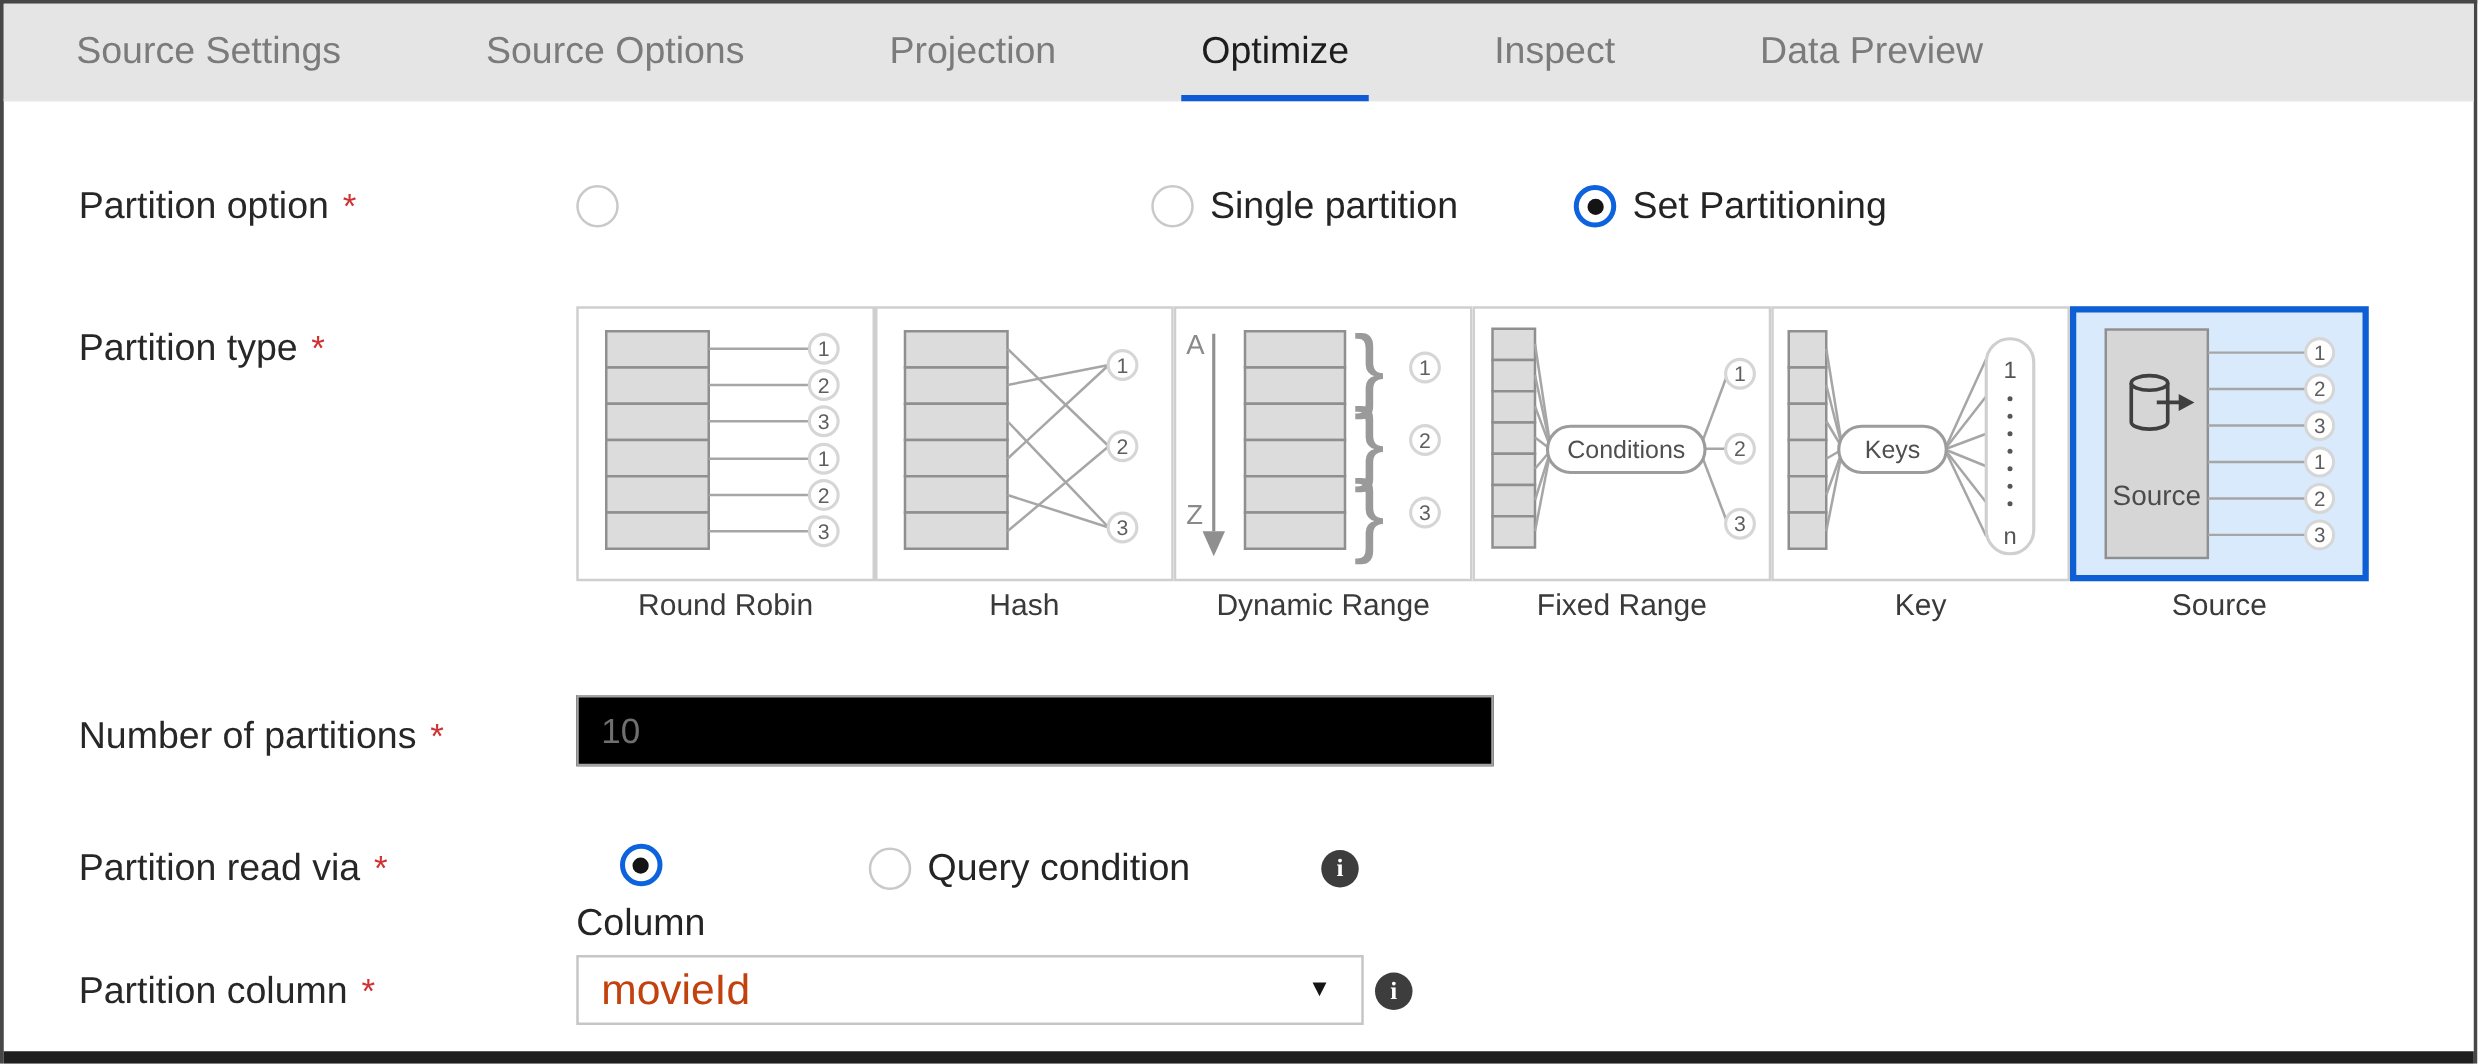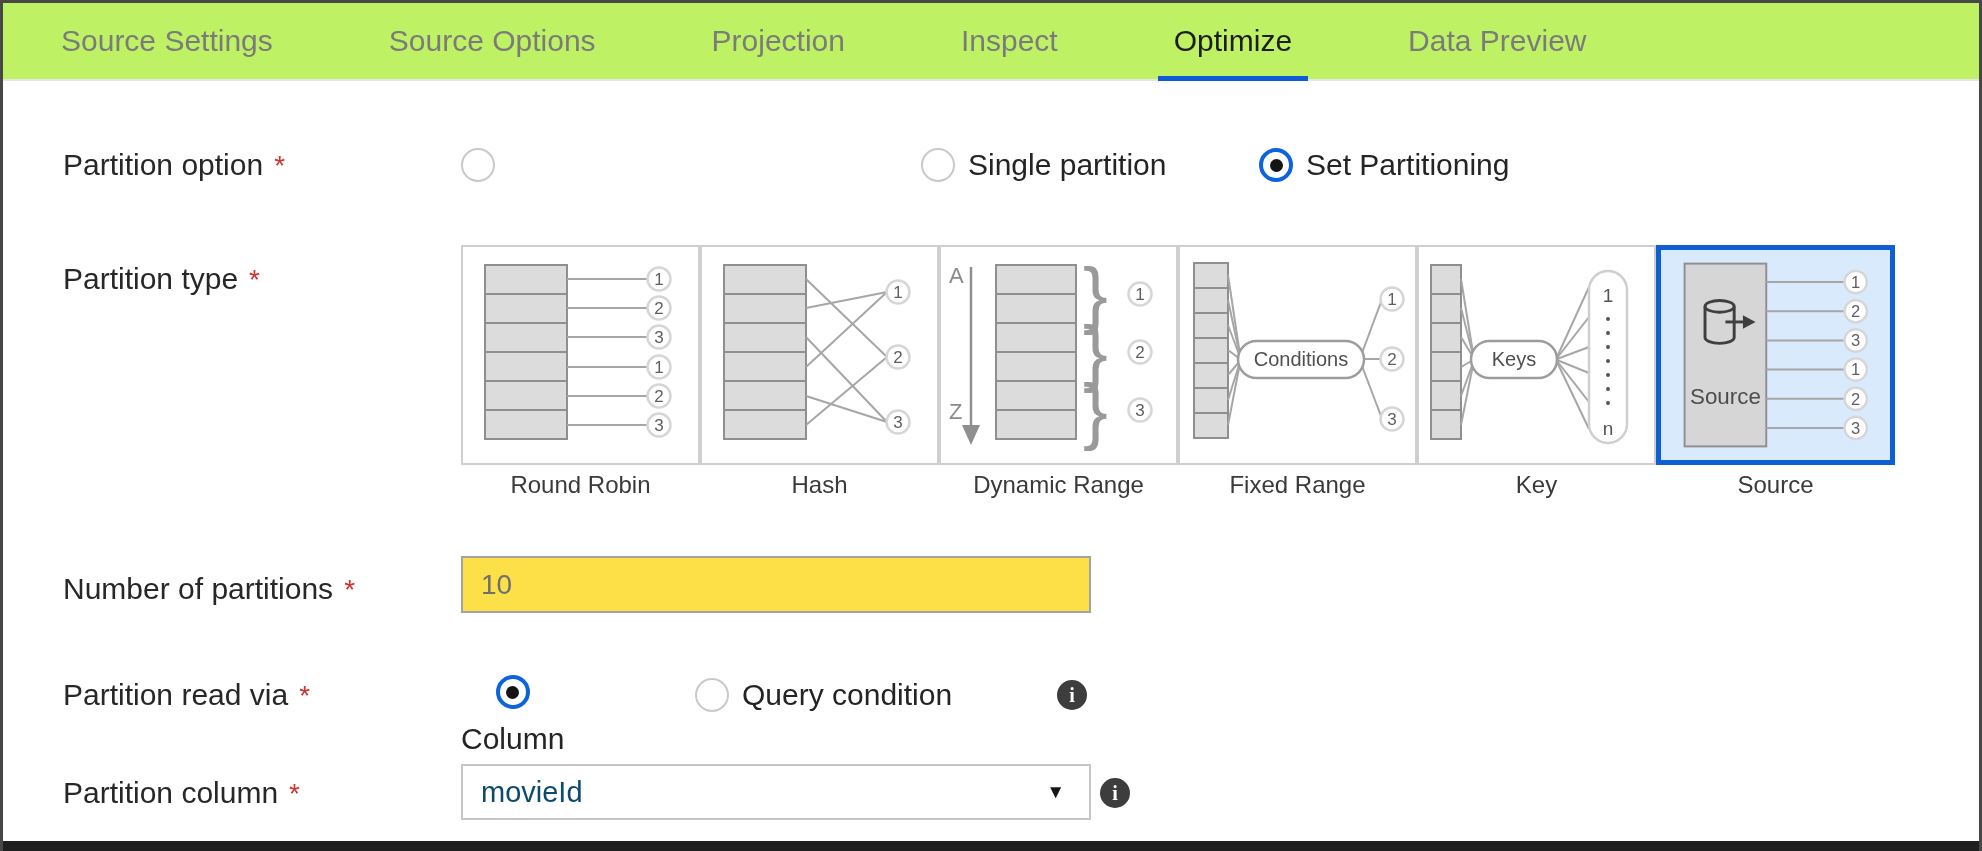--- a/index.html
+++ b/index.html
@@ -3,21 +3,21 @@
 <meta charset="utf-8">
 <style>
   html,body{margin:0;padding:0;background:#fff;}
   body{width:1982px;height:851px;font-family:"Liberation Sans",sans-serif;overflow:hidden;}
   .frame{position:relative;width:1982px;height:851px;box-sizing:border-box;
          border:3px solid #474747;border-bottom:none;background:#fff;}
   .bottom-bar{position:absolute;left:0;right:0;bottom:0;height:10px;background:#1f1f1f;}
 
   
   .tabs{position:absolute;top:0;left:0;right:0;height:78px;display:flex;align-items:stretch;
-        padding-left:42px;box-sizing:border-box;border-bottom:2px solid #e6e6e6;background:#bef264;}
+        padding-left:42px;box-sizing:border-box;border-bottom:2px solid #e6e6e6;background:#e5e5e5;}
   .tab{font-size:30px;color:#7b7b7b;display:flex;align-items:center;padding:0 16px;
        margin-right:84px;position:relative;cursor:pointer;white-space:nowrap;}
   .tab.active{color:#1d1d1d;}
   .tab.active::after{content:"";position:absolute;left:0;right:0;bottom:-2px;height:5px;background:#0f5bd6;}
 
   
   .field-label{position:absolute;left:60px;display:flex;gap:11px;align-items:baseline;
                font-size:30px;color:#272727;line-height:40px;white-space:nowrap;}
   .req{color:#d03232;font-size:28px;}
 
@@ -49,44 +49,44 @@
   svg .brace{fill:#9a9a9a;font-size:74px;}
   svg .capsule{fill:#fff;stroke:#cfcfcf;stroke-width:2.5;}
   svg .cap-text{fill:#555;font-size:19px;text-anchor:middle;}
   svg .dot{fill:#555;}
   svg .src-box{fill:#d6d6d6;stroke:#8f8f8f;stroke-width:2;}
   svg .db{stroke:#3f3f3f;stroke-width:3;fill:none;}
   svg .db-fill{fill:#3f3f3f;}
   svg .src-text{fill:#4c4c4c;font-size:23px;text-anchor:middle;}
 
   
-  .text-input{position:absolute;left:458px;width:630px;height:57px;box-sizing:border-box;
-              border:2px solid #a3a3a3;background:#fde047;font-size:28px;color:#6f6f6f;
+  .text-input{position:absolute;left:458px;width:734px;height:57px;box-sizing:border-box;
+              border:2px solid #a3a3a3;background:#000000;font-size:28px;color:#6f6f6f;
               padding:0 0 0 18px;font-family:"Liberation Sans",sans-serif;outline:none;}
   .dropdown{position:absolute;left:458px;width:630px;height:56px;box-sizing:border-box;
             border:2px solid #c6c6c6;background:#fff;display:flex;align-items:center;
             padding-left:18px;cursor:pointer;}
-  .dropdown-value{font-size:29px;color:#0c4a6e;}
+  .dropdown-value{font-size:34px;color:#c2410c;}
   .dropdown-caret{position:absolute;right:24px;font-size:19px;color:#151515;}
 
   .info{position:absolute;width:30px;height:30px;border-radius:50%;background:#3d3d3d;color:#fff;
         display:flex;align-items:center;justify-content:center;font-size:20px;font-weight:bold;
         font-family:"Liberation Serif",serif;cursor:pointer;}
 </style>
 </head>
 <body>
 
 <div class="frame">
 
   <div class="tabs">
     <div class="tab">Source Settings</div>
     <div class="tab">Source Options</div>
     <div class="tab">Projection</div>
+    <div class="tab active">Optimize</div>
     <div class="tab">Inspect</div>
-    <div class="tab active">Optimize</div>
     <div class="tab">Data Preview</div>
   </div>
 
   <div class="field-label" style="top:142px;">
     <span>Partition option</span>
     <span class="req">*</span>
   </div>
   <div class="radio" style="top:142px;left:458px;">
     <span class="rb"></span>
   </div>

